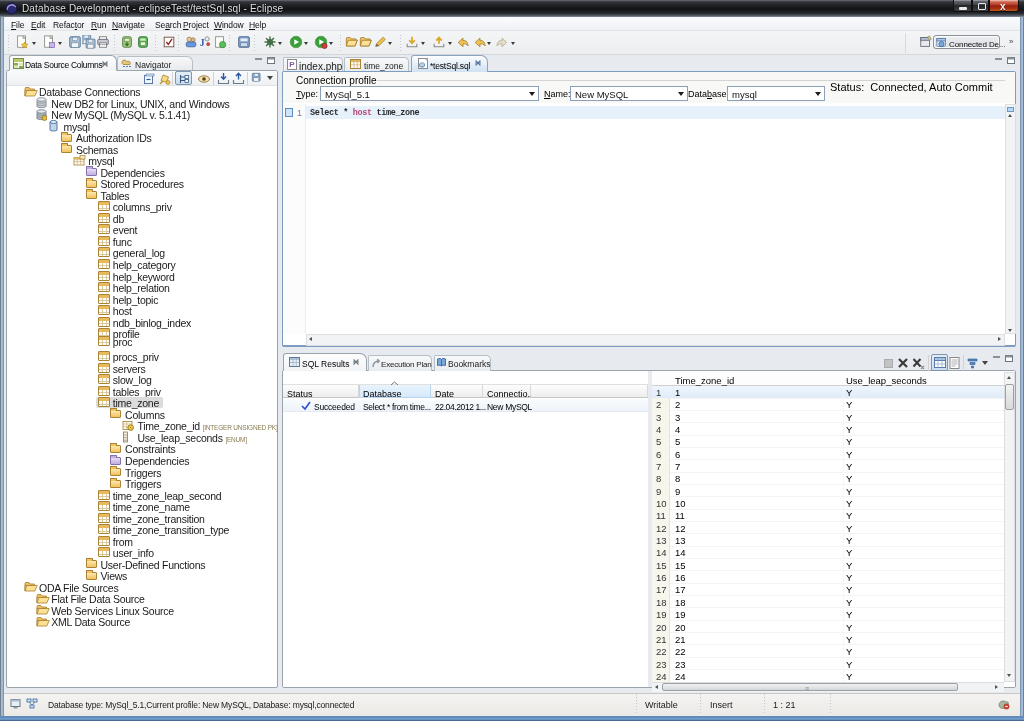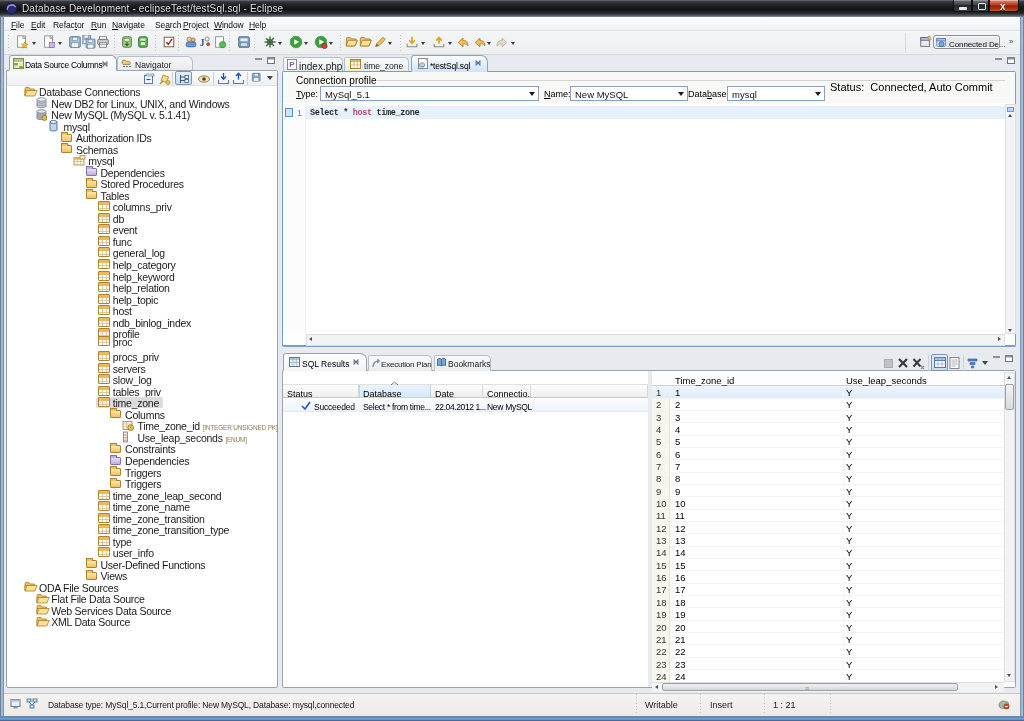--- a/index.html
+++ b/index.html
@@ -549,21 +549,21 @@
 <div class="trow" style="top:523.6px">
     <span class="ti" style="left:91.8px">
       <span class="tbl"></span>
     </span>
     <span class="tt" style="left:106.8px">time_zone_transition_type</span>
   </div>
 <div class="trow" style="top:535.2px">
     <span class="ti" style="left:91.8px">
       <span class="tbl"></span>
     </span>
-    <span class="tt" style="left:106.8px">type</span>
+    <span class="tt" style="left:106.8px">from</span>
   </div>
 <div class="trow" style="top:546.7px">
     <span class="ti" style="left:91.8px">
       <span class="tbl"></span>
     </span>
     <span class="tt" style="left:106.8px">user_info</span>
   </div>
 <div class="trow" style="top:558.2px">
     <span class="ti" style="left:79.5px">
       <span class="fld"></span>
@@ -588,21 +588,21 @@
         <path d="M1 10 L1 2.5 L1.5 1.5 L5 1.5 L6 3 L10.5 3 L10.5 4.5 L1 4.5 Z" fill="#f0bf5e" stroke="#a87d2e" stroke-width="0.8"></path>
         <path d="M3 4.5 L13.2 4.5 L10.8 10 L1 10 Z" fill="#fce194" stroke="#a87d2e" stroke-width="0.8"></path>
       </svg></span>
     <span class="tt" style="left:45.3px">Flat File Data Source</span>
   </div>
 <div class="trow" style="top:604.4px">
     <span class="ti" style="left:30.3px"><svg width="14" height="11" viewBox="0 0 14 11">
         <path d="M1 10 L1 2.5 L1.5 1.5 L5 1.5 L6 3 L10.5 3 L10.5 4.5 L1 4.5 Z" fill="#f0bf5e" stroke="#a87d2e" stroke-width="0.8"></path>
         <path d="M3 4.5 L13.2 4.5 L10.8 10 L1 10 Z" fill="#fce194" stroke="#a87d2e" stroke-width="0.8"></path>
       </svg></span>
-    <span class="tt" style="left:45.3px">Web Services Data Source</span>
+    <span class="tt" style="left:45.3px">Web Services Linux Source</span>
   </div>
 <div class="trow" style="top:615.9px">
     <span class="ti" style="left:30.3px"><svg width="14" height="11" viewBox="0 0 14 11">
         <path d="M1 10 L1 2.5 L1.5 1.5 L5 1.5 L6 3 L10.5 3 L10.5 4.5 L1 4.5 Z" fill="#f0bf5e" stroke="#a87d2e" stroke-width="0.8"></path>
         <path d="M3 4.5 L13.2 4.5 L10.8 10 L1 10 Z" fill="#fce194" stroke="#a87d2e" stroke-width="0.8"></path>
       </svg></span>
     <span class="tt" style="left:45.3px">XML Data Source</span>
   </div>
 <div class="view" style="left:282px;top:71px;width:734px;height:276px;border-color:#7d9cc2;border-bottom-width:2px"></div>
 <div class="a" style="left:283px;top:57px;width:60px;height:14px;background:linear-gradient(180deg,#f8f9fa,#e9ecef);border:1px solid #b6bec6;border-bottom:none;border-radius:2px 5px 0 0"></div>

